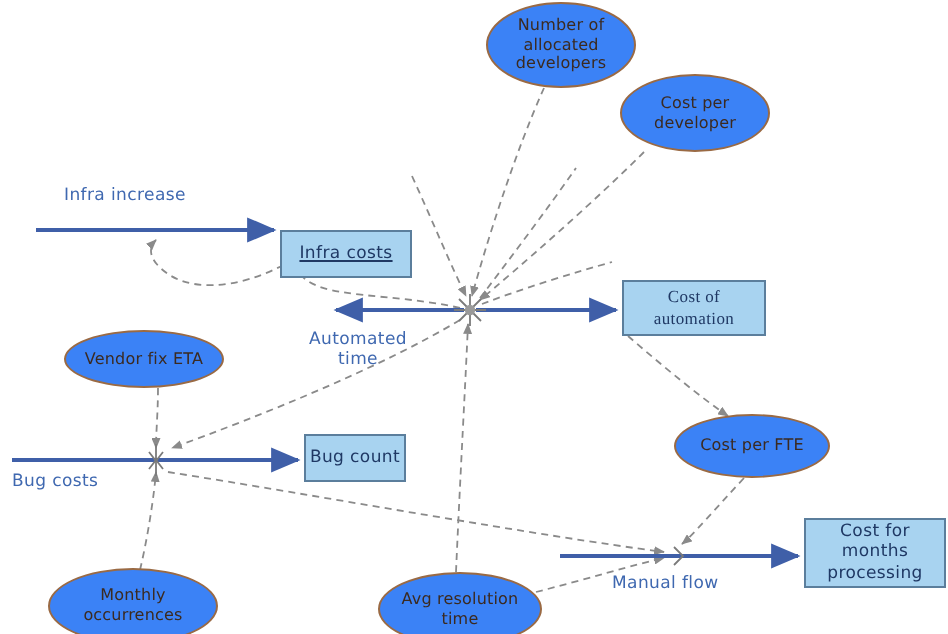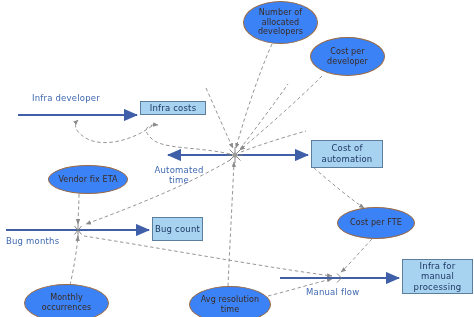--- a/index.html
+++ b/index.html
@@ -138,50 +138,50 @@
         <path d="M 78 222 L 78 238"></path>
         <path d="M 74.5 226 L 78 230.5 L 81.5 226" fill="none"></path>
         <path d="M 74.5 234.5 L 78 230 L 81.5 234.5" fill="none"></path>
       </g>
       <g stroke="#7a7a7a" stroke-width="0.9" fill="none">
         <path d="M 337 273.5 L 341.5 278 L 337 282.5" fill="none"></path>
       </g>
     </g>
   </svg>
 
-  <div class="node-box" style="left:140px; top:101px; width:66px; height:14px;">Infra costs</div>
+  <div class="node-box" style="left:140px; top:115px; width:66px; height:24px;text-decoration:underline;">Infra costs</div>
 
-  <div class="node-box" style="left:311px; top:140px; width:72px; height:28px; white-space:pre-line;">Cost of
+  <div class="node-box" style="left:311px; top:140px; width:72px; height:28px; white-space:pre-line;font-family:Liberation Serif, serif;">Cost of
 automation</div>
 
   <div class="node-box" style="left:152px; top:217px; width:51px; height:24px;">Bug count</div>
 
-  <div class="node-box" style="left:402px; top:259px; width:71px; height:35px; white-space:pre-line;">Infra for manual
+  <div class="node-box" style="left:402px; top:259px; width:71px; height:35px; white-space:pre-line;">Cost for months
 processing</div>
 
 
   <div class="node-ellipse" style="left:243px; top:1px; width:75px; height:43px; white-space:pre-line;">Number of
 allocated
 developers</div>
 
   <div class="node-ellipse" style="left:310px; top:37px; width:75px; height:39px; white-space:pre-line;">Cost per
 developer</div>
 
-  <div class="node-ellipse" style="left:48px; top:165px; width:80px; height:29px;">Vendor fix ETA</div>
+  <div class="node-ellipse" style="left:32px; top:165px; width:80px; height:29px;">Vendor fix ETA</div>
 
   <div class="node-ellipse" style="left:337px; top:207px; width:78px; height:32px;">Cost per FTE</div>
 
   <div class="node-ellipse" style="left:24px; top:284px; width:85px; height:38px; white-space:pre-line;">Monthly
 occurrences</div>
 
   <div class="node-ellipse" style="left:189px; top:286px; width:82px; height:37px; white-space:pre-line;">Avg resolution
 time</div>
 
-  <div class="flow-label" style="left:32px; top:93px;">Infra developer</div>
+  <div class="flow-label" style="left:32px; top:93px;">Infra increase</div>
 
   <div class="flow-label" style="left:148px; top:165px; width:62px;">Automated
 time</div>
 
-  <div class="flow-label" style="left:6px; top:236px;">Bug months</div>
+  <div class="flow-label" style="left:6px; top:236px;">Bug costs</div>
 
   <div class="flow-label" style="left:306px; top:287px;text-align:center;">Manual flow</div>
 
 </div>
 
 </body></html>

